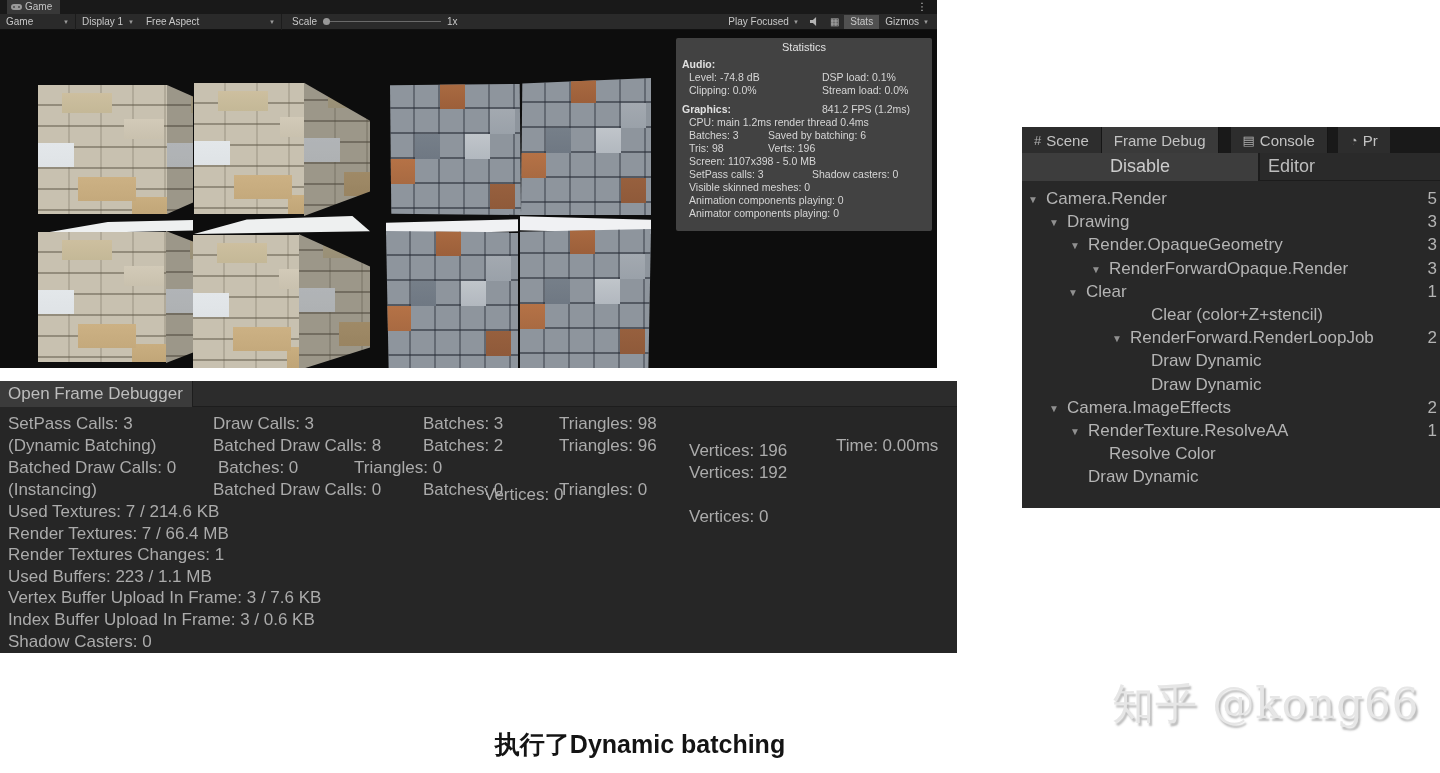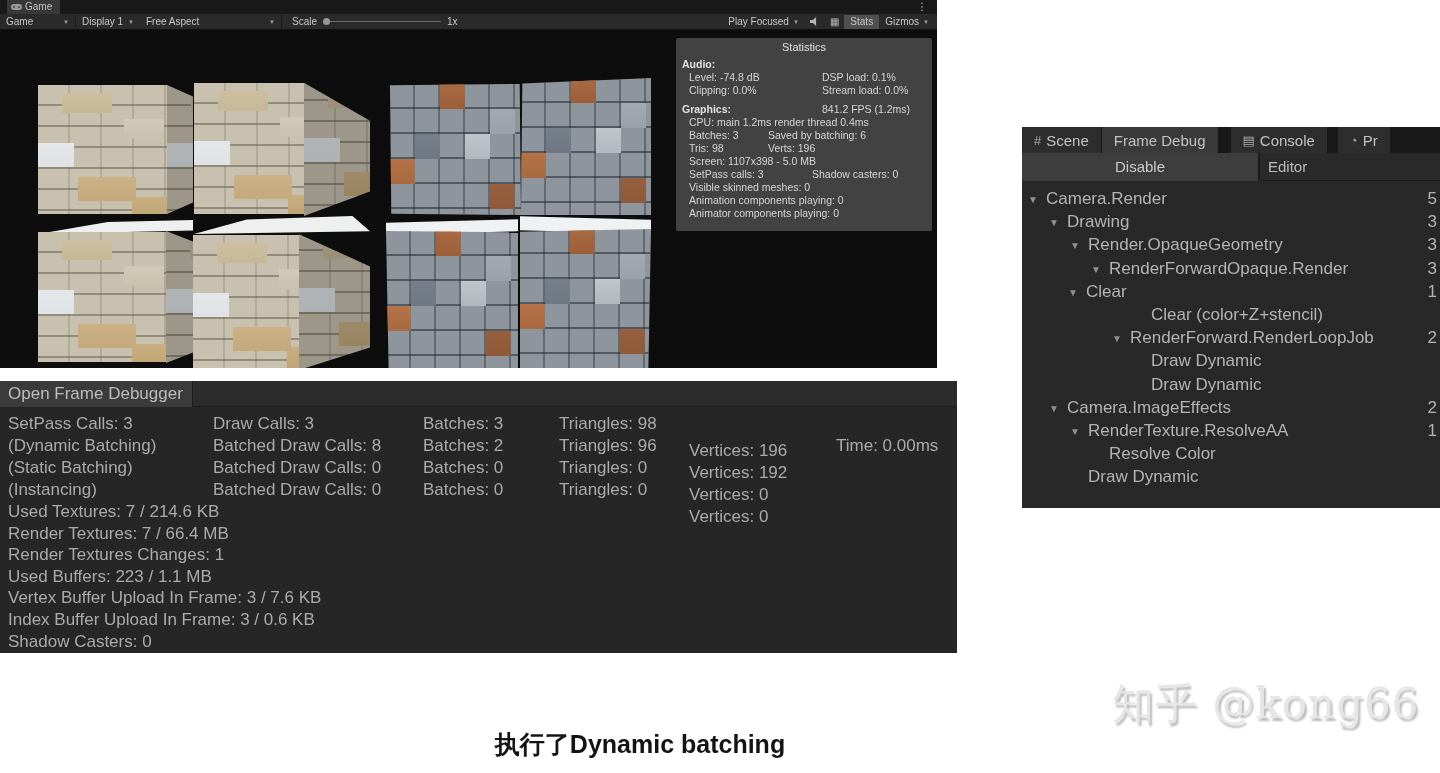--- a/index.html
+++ b/index.html
@@ -89,21 +89,21 @@
   .fd-c1 { width:205px; } .fd-c2 { width:210px; } .fd-c3 { width:136px; }
   .fd-c4 { width:130px; } .fd-c5 { width:147px;margin-top:27px; } .fd-c6 { flex:1; }
   .fd-line { height:21.6px; line-height:21.6px; white-space:nowrap; }
 
   
   .right-panel { position:absolute; left:1022px; top:127px; width:418px; height:381px; background:#282828; }
   .rp-tabbar { position:absolute; left:0; top:0; width:100%; height:26px; background:#191919; display:flex; font-size:15px; color:#c2c2c2; }
   .rp-tab { display:flex; align-items:center; gap:5px; padding:0 12px; height:26px; background:#2d2d2d; border-right:1px solid #151515; cursor:pointer; white-space:nowrap; }
   .rp-tab.active { background:#3a3a3a; }
   .rp-tab .t-icon { font-size:13px; color:#b0b0b0; }
-  .rp-row2 { position:absolute; left:0; top:26px; width:100%; height:28px; background:#2a2a2a; border-bottom:1px solid #1c1c1c; display:flex; font-size:15px; }
+  .rp-row2 { position:absolute; left:0; top:26px; width:100%; height:28px; background:#2a2a2a; border-bottom:1px solid #1c1c1c; display:flex; font-size:18px; }
   .disable-btn { width:238px; height:28px; background:#3d3d3d; color:#cccccc; text-align:center; line-height:27px; border-right:2px solid #1c1c1c; cursor:pointer; }
   .editor-dd { flex:1; color:#bdbdbd; line-height:27px; padding-left:8px; cursor:pointer; }
   .rp-tree { position:absolute; left:0; top:58px; width:100%; bottom:0; background:#282828; padding-top:2px; overflow:hidden; }
   .tree-row { position:relative; height:23.2px; line-height:23.2px; font-size:17px; color:#b4b4b4; white-space:nowrap; cursor:pointer; }
   .tri { display:inline-block; width:18px; font-size:10px; color:#909090; vertical-align:1px; }
   .tree-count { position:absolute; right:3px; top:0; color:#b4b4b4; }
 
   
   .caption { position:absolute; left:640px; top:728px; transform:translateX(-50%); font-size:25px; font-weight:bold; color:#141414; white-space:nowrap; }
   .watermark { position:absolute; left:1112px; top:676px; font-family:"DejaVu Serif", serif; font-size:42px; color:#e6e6e6; text-shadow:2px 3px 2px rgba(175,175,175,.85); letter-spacing:1px; white-space:nowrap; }
@@ -234,21 +234,20 @@
           </div>
           <div class="fd-row">
             <span class="fd-c1">(Dynamic Batching)</span>
             <span class="fd-c2">Batched Draw Calls: 8</span>
             <span class="fd-c3">Batches: 2</span>
             <span class="fd-c4">Triangles: 96</span>
             <span class="fd-c5">Vertices: 192</span>
             <span class="fd-c6">Time: 0.00ms</span>
           </div>
           <div class="fd-row">
-            <span class="fd-c1">(Static Batching)</span>
             <span class="fd-c2">Batched Draw Calls: 0</span>
             <span class="fd-c3">Batches: 0</span>
             <span class="fd-c4">Triangles: 0</span>
             <span class="fd-c5">Vertices: 0</span>
             <span class="fd-c6"></span>
           </div>
           <div class="fd-row">
             <span class="fd-c1">(Instancing)</span>
             <span class="fd-c2">Batched Draw Calls: 0</span>
             <span class="fd-c3">Batches: 0</span>

